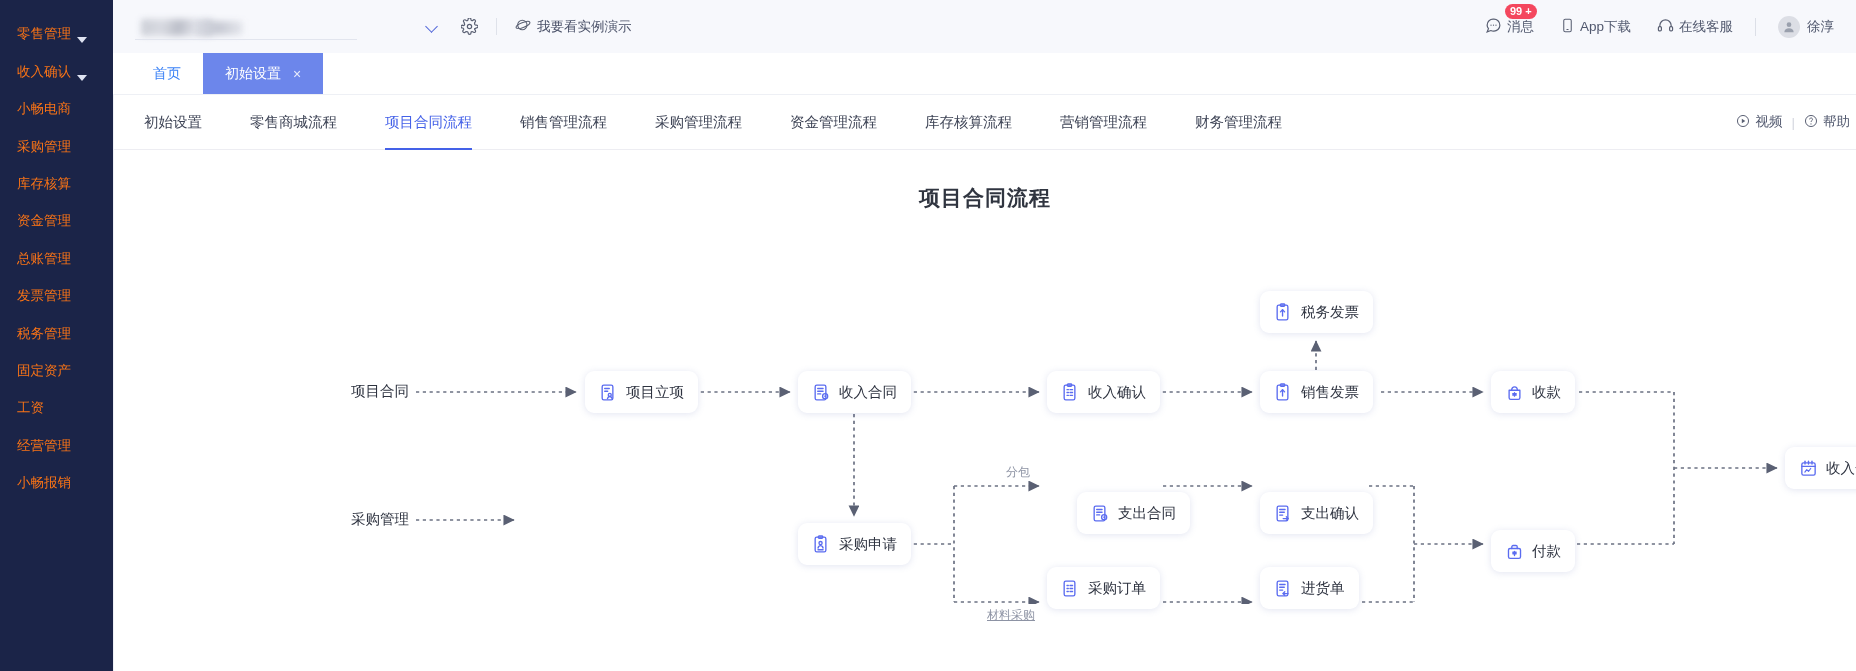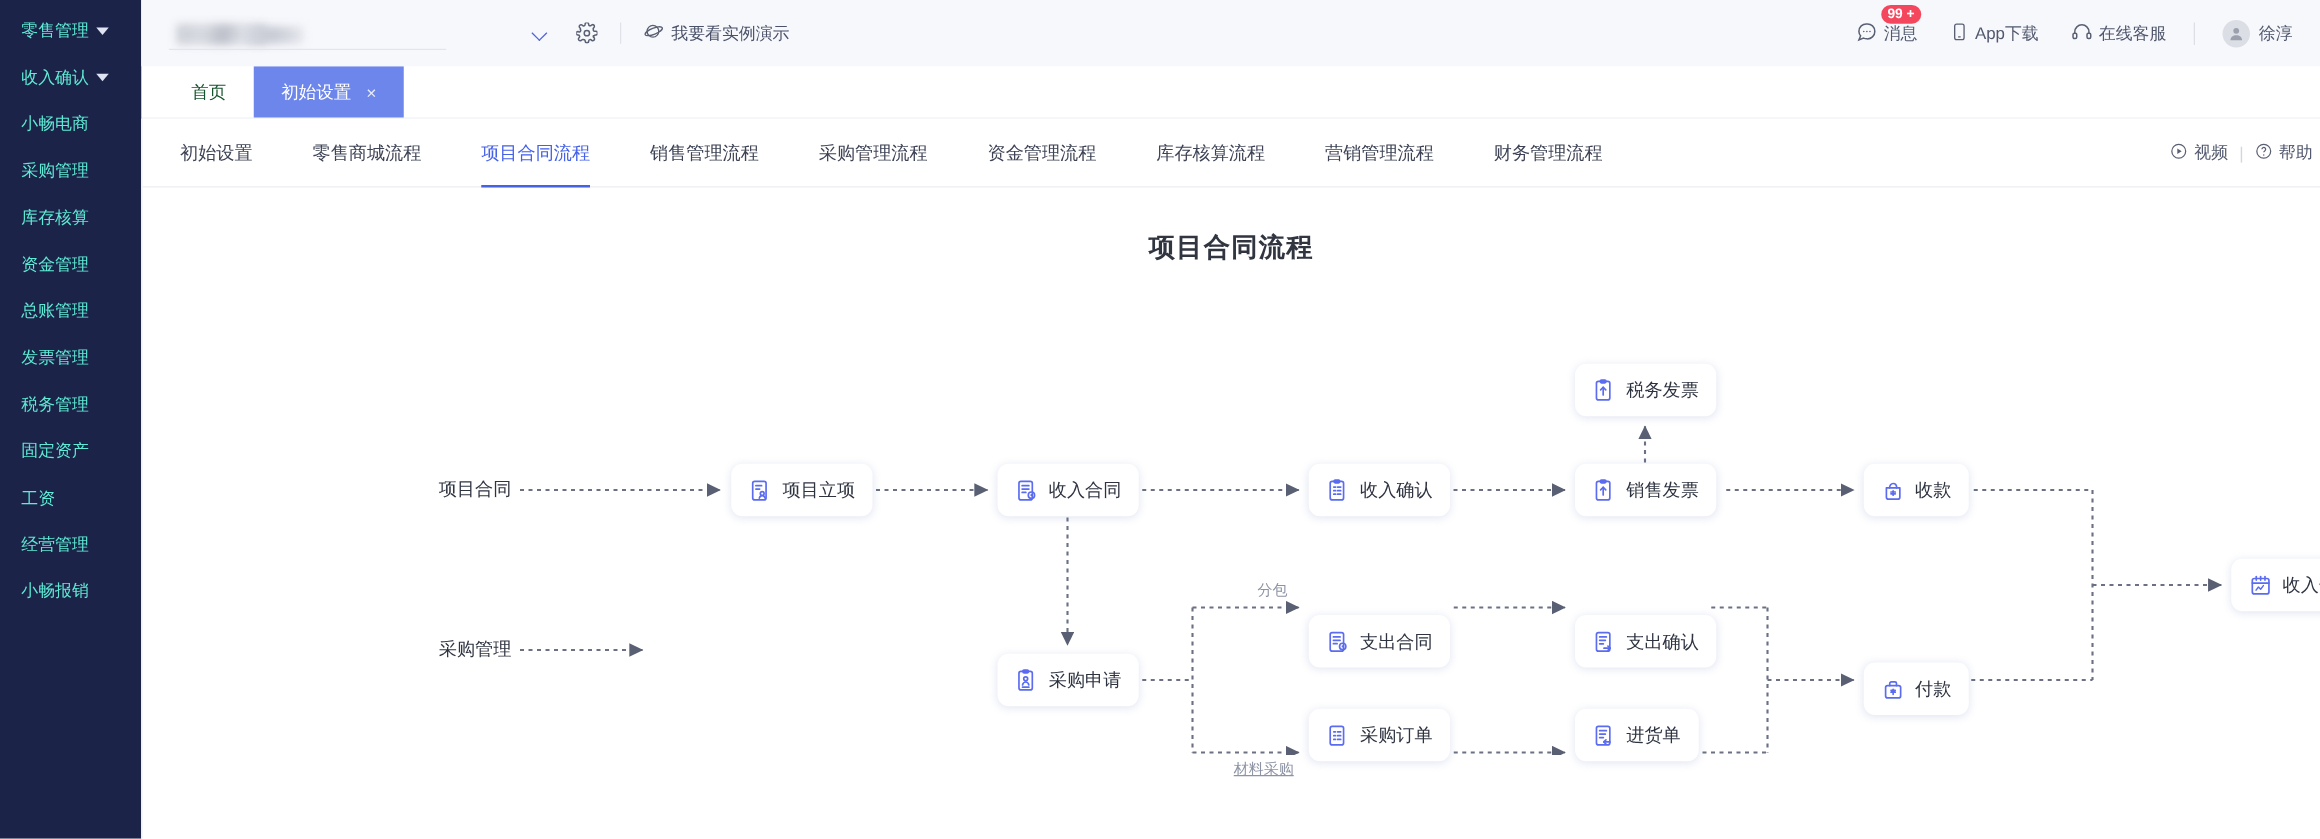--- a/index.html
+++ b/index.html
@@ -28,22 +28,22 @@
     color: #f2f4fb; font-size: 12.5px; letter-spacing: -0.4px;
     white-space: nowrap; font-weight: 600;
   }
   .logo-badge {
     position: absolute; left: 8px; top: 30px;
     color: #ffffff; font-size: 12px; font-weight: 700;
     background: #232c52; padding: 0 2px;
   }
   .menu { margin-top: 6px; }
   .menu-item {
-    height: 37.4px; display: flex; align-items: center;
-    padding-left: 17px; color: #5eead4; font-size: 13.5px;
+    height: 37.4px; display: flex; align-items: flex-end;
+    padding-left: 17px; color: #f97316; font-size: 13.5px;
     cursor: pointer; white-space: nowrap; position: relative; font-family: Liberation Serif, serif;
   }
   .caret {
     margin-left: 6px; width: 0; height: 0;
     border-left: 5px solid transparent; border-right: 5px solid transparent;
     border-top: 6px solid #dfe3f2;
   }
 
   
   .right { flex: 1; display: flex; flex-direction: column; min-width: 0; }
@@ -102,21 +102,21 @@
   }
   .user-name { color: #51586e; font-size: 13.5px; margin-left: 7px; white-space: nowrap; }
 
   
   .tabstrip {
     height: 42px; background: #fff; display: flex; align-items: stretch;
     padding-left: 18px; flex: 0 0 42px; border-bottom: 1px solid #eef0f5;
   }
   .ptab {
     display: flex; align-items: center; padding: 0 22px; font-size: 14px;
-    color: #14532d; cursor: pointer; white-space: nowrap;
+    color: #3b82f6; cursor: pointer; white-space: nowrap;
   }
   .ptab.active { background: #6c86eb; color: #fff; }
   .ptab .x {
     margin-left: 12px; font-size: 14px; color: #e8ecfb; line-height: 1;
   }
 
   
   .content {
     flex: 1; background: #fff; position: relative; overflow: hidden;
     border-left: 1px solid #eef0f5;
@@ -485,21 +485,21 @@
                 <svg class="nicon" viewBox="0 0 24 24" fill="none" stroke="#5b6cf0" stroke-width="1.7" stroke-linecap="round" stroke-linejoin="round">
                   <rect x="4" y="2.6" width="13.5" height="18.8" rx="2"></rect>
                   <rect x="8" y="1.3" width="5.5" height="2.8" rx="1"></rect>
                   <circle cx="10.8" cy="10.2" r="2"></circle>
                   <path d="M7.6 16.4c.5-2 1.7-3 3.2-3s2.7 1 3.2 3"></path>
                   <line x1="7.6" y1="18.6" x2="14" y2="18.6"></line>
                 </svg>
               </span>
               <span class="nlabel">采购申请</span>
             </div>
-            <div class="node" style="left: 933px; top: 268px;">
+            <div class="node" style="left: 963px; top: 268px;">
               <span style="display: flex;">
                 <svg class="nicon" viewBox="0 0 24 24" fill="none" stroke="#5b6cf0" stroke-width="1.7" stroke-linecap="round" stroke-linejoin="round">
                   <rect x="4" y="2.6" width="13.5" height="18.8" rx="2"></rect>
                   <line x1="7.2" y1="7" x2="14" y2="7"></line>
                   <line x1="7.2" y1="10.4" x2="14" y2="10.4"></line>
                   <line x1="7.2" y1="13.8" x2="11" y2="13.8"></line>
                   <circle cx="16.6" cy="16.6" r="3.2"></circle>
                   <circle cx="16.6" cy="16.6" r="1.1" fill="#5b6cf0" stroke="none"></circle>
                 </svg>
               </span>

